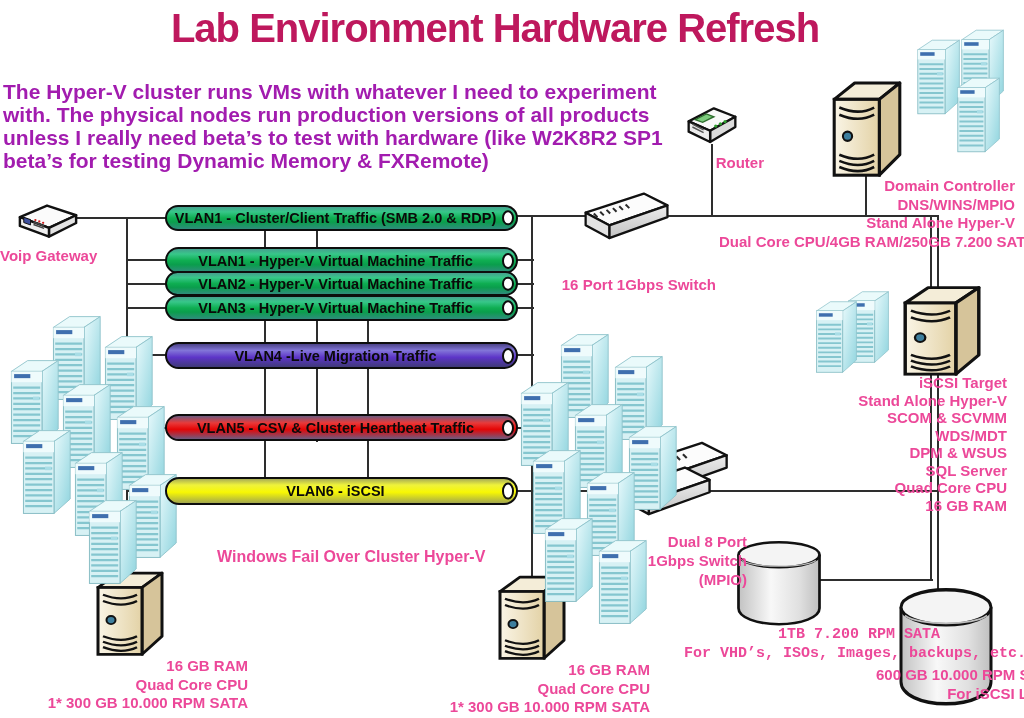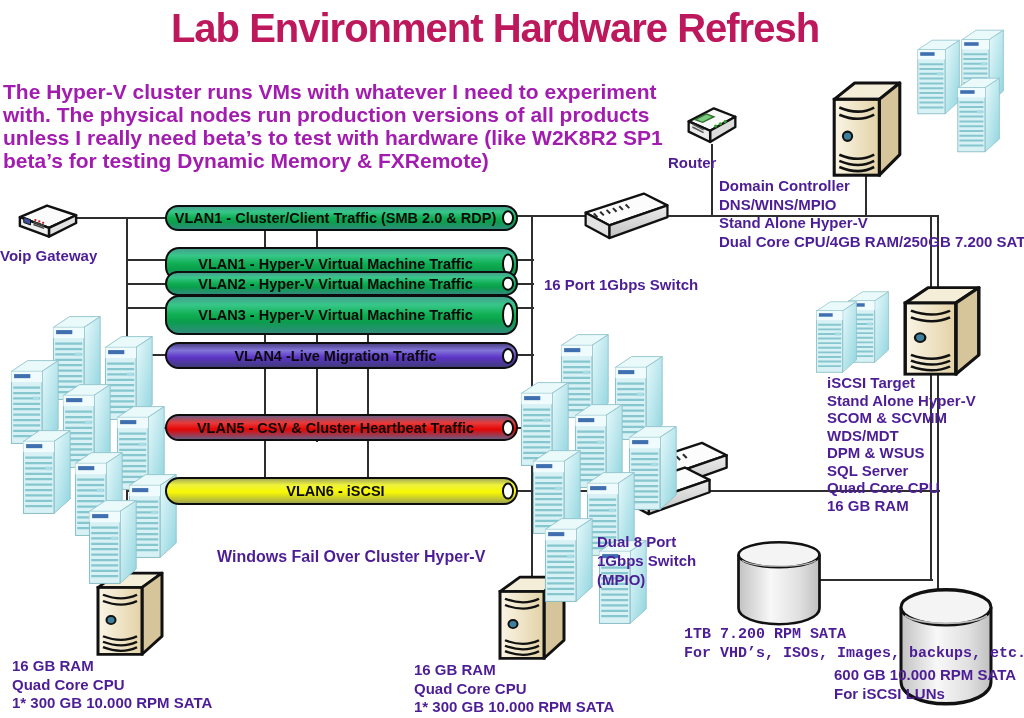--- a/index.html
+++ b/index.html
@@ -13,22 +13,22 @@
   .hline{height:2px;}.vline{width:2px;}
   .pipe{position:absolute;left:165px;width:353px;border:2.5px solid #0d0d0d;border-radius:14px;
         z-index:4;display:flex;align-items:center;justify-content:center;box-sizing:border-box;}
   .pipe-label{font-weight:bold;font-size:14.5px;color:#0a0a0a;padding-right:12px;white-space:nowrap;}
   .pipe-cap{position:absolute;right:2px;top:50%;transform:translateY(-50%);width:12px;height:70%;
             background:#fff;border:2.5px solid #0d0d0d;border-radius:50%;box-sizing:border-box;}
   .pipe-green{background:linear-gradient(180deg,#45a08e 0%,#37c789 22%,#0fae52 50%,#0a9e4c 68%,#2f8d7c 100%);}
   .pipe-purple{background:linear-gradient(180deg,#4c4488 0%,#8275d8 28%,#5d35c8 58%,#3f3a78 100%);}
   .pipe-red{background:linear-gradient(180deg,#6e5c80 0%,#e83a3a 30%,#e50505 58%,#6e5c80 100%);}
   .pipe-yellow{background:linear-gradient(180deg,#a9ae55 0%,#eef23c 25%,#f8f803 55%,#a3a84e 100%);}
-  .label{position:absolute;font-weight:bold;color:#4c1d95;font-size:15px;line-height:18.5px;
-         text-align:left;z-index:5;white-space:nowrap;}
+  .label{position:absolute;font-weight:bold;color:#ec4899;font-size:15px;line-height:18.5px;
+         text-align:right;z-index:5;white-space:nowrap;}
   .icon{position:absolute;z-index:3;}
   .defs{position:absolute;width:0;height:0;}
 </style>
 </head>
 <body>
 
 <div class="canvas">
 
   <svg class="defs" aria-hidden="true">
     <defs>
@@ -144,29 +144,29 @@
   <div class="vline" style="left:930px;top:215px;height:366px;"></div>
   <div class="vline" style="left:937px;top:215px;height:378px;"></div>
   <div class="vline" style="left:264px;top:230px;height:248px;z-index:0;"></div>
   <div class="vline" style="left:316px;top:230px;height:212px;z-index:0;"></div>
   <div class="vline" style="left:367px;top:318px;height:160px;z-index:0;"></div>
 
   <div class="pipe pipe-green" style="top:205px;height:26px;">
     <span class="pipe-label">VLAN1 - Cluster/Client Traffic (SMB 2.0 &amp; RDP)</span>
     <span class="pipe-cap"></span>
   </div>
-  <div class="pipe pipe-green" style="top:247px;height:34px;">
+  <div class="pipe pipe-green" style="top:247px;height:27px;">
     <span class="pipe-label">VLAN1 - Hyper-V Virtual Machine Traffic</span>
     <span class="pipe-cap"></span>
   </div>
   <div class="pipe pipe-green" style="top:271px;height:25px;">
     <span class="pipe-label">VLAN2 - Hyper-V Virtual Machine Traffic</span>
     <span class="pipe-cap"></span>
   </div>
-  <div class="pipe pipe-green" style="top:295px;height:40px;">
+  <div class="pipe pipe-green" style="top:295px;height:26px;">
     <span class="pipe-label">VLAN3 - Hyper-V Virtual Machine Traffic</span>
     <span class="pipe-cap"></span>
   </div>
   <div class="pipe pipe-purple" style="top:342px;height:27px;">
     <span class="pipe-label">VLAN4 -Live Migration Traffic</span>
     <span class="pipe-cap"></span>
   </div>
   <div class="pipe pipe-red" style="top:414px;height:27px;">
     <span class="pipe-label">VLAN5 - CSV &amp; Cluster Heartbeat Traffic</span>
     <span class="pipe-cap"></span>

